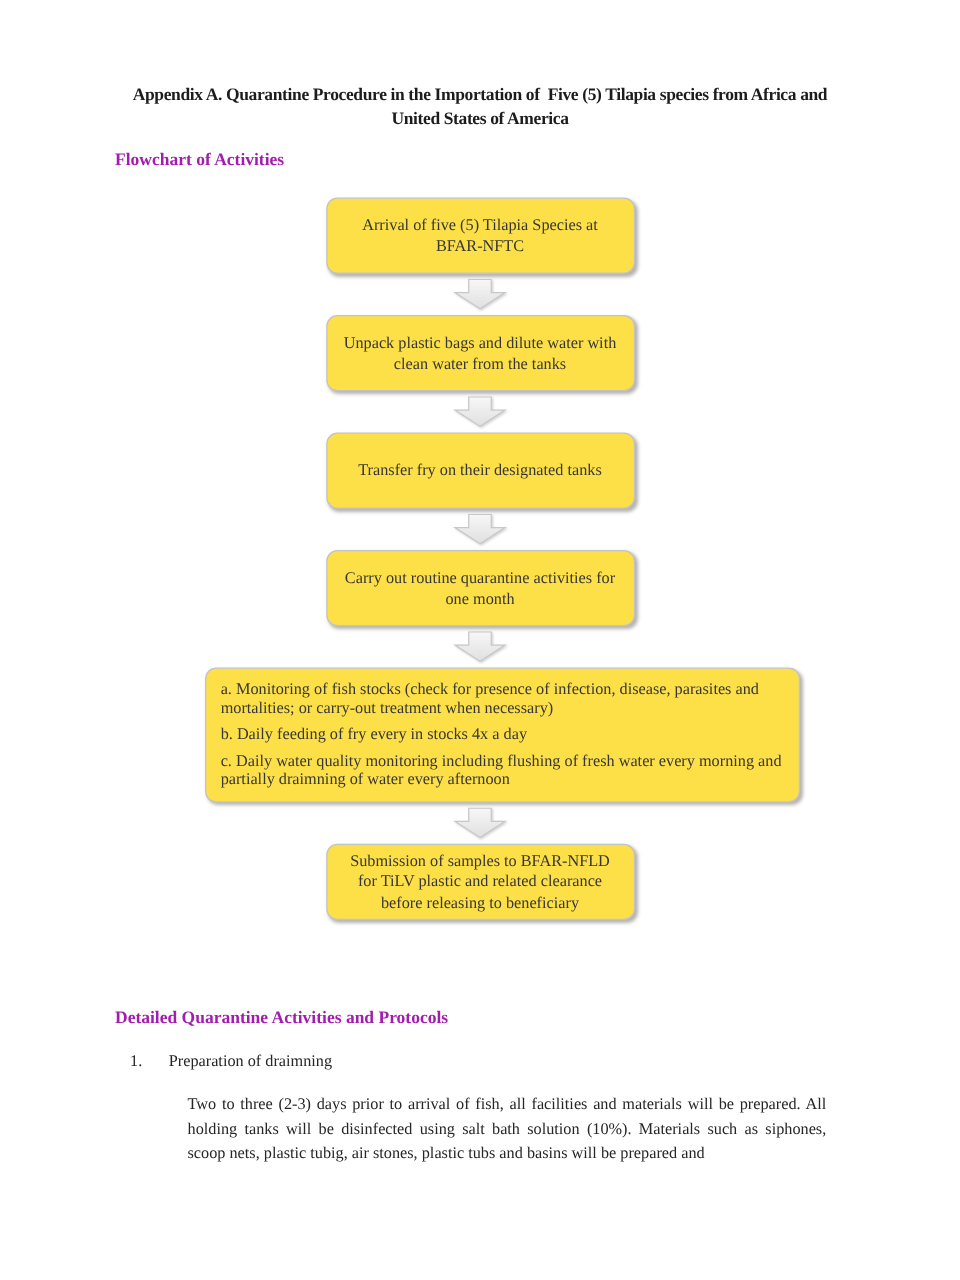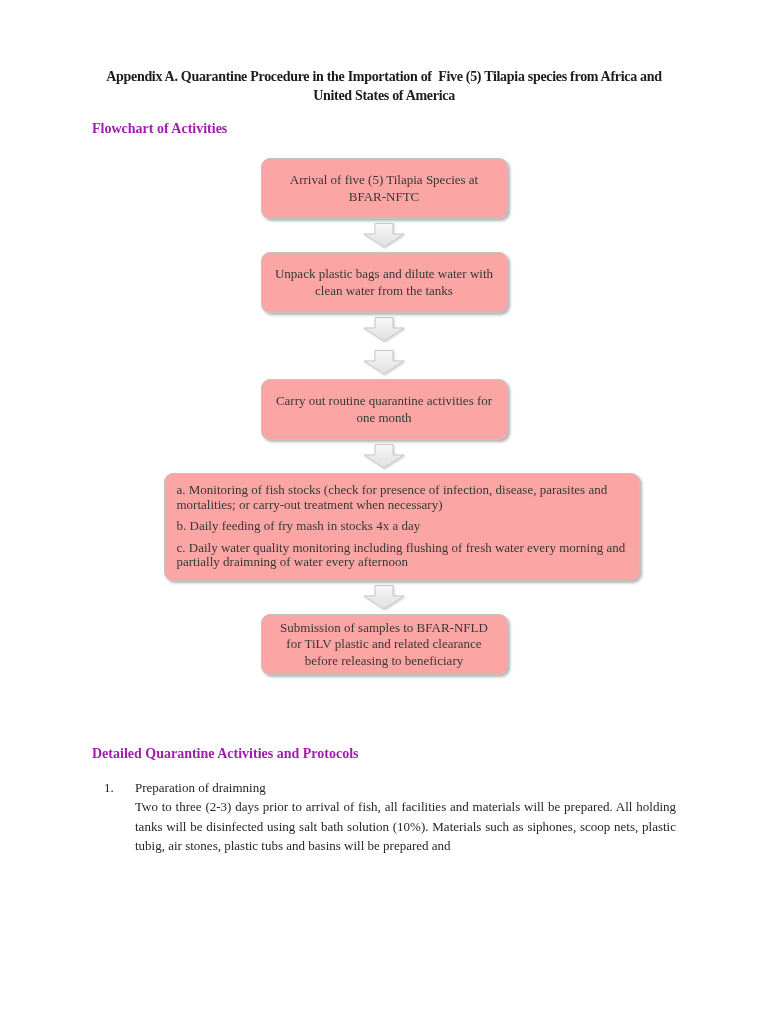--- a/index.html
+++ b/index.html
@@ -33,21 +33,21 @@
   .h-detail { margin-top: 70px; }
 
   .flowchart {
     margin-top: 21px;
     display: flex;
     flex-direction: column;
     align-items: center;
   }
   .fc-box {
     box-sizing: border-box;
-    background: #fca5a5;
+    background: #fde047;
     border: 1px solid #c3c3c3;
     border-radius: 9px;
     box-shadow: 2px 2px 3px rgba(0,0,0,0.30);
     font-size: 13px;
     color: #373737;
   }
   .fc-narrow {
     width: 247px;
     min-height: 61px;
     display: flex;
@@ -81,21 +81,21 @@
     font-size: 13px;
   }
   .list-num {
     width: 31px;
     flex: 0 0 31px;
     line-height: 19px;
   }
   .list-content { flex: 1; }
   .item-title { line-height: 19px; }
   .item-body {
-    margin: 0;
+    margin: 15px;
     text-align: justify;
     line-height: 19.5px;
   }
 </style>
 </head>
 <body>
 
 <div class="page">
 
   <div class="doc-title">Appendix A. Quarantine Procedure in the Importation of  Five (5) Tilapia species from Africa and United States of America</div>
@@ -123,40 +123,43 @@
     <div class="fc-box fc-narrow">
       <span>Unpack plastic bags and dilute water with clean water from the tanks</span>
     </div>
 
     <div class="fc-arrow">
       <svg width="44" height="25" viewBox="0 0 44 25">
         <polygon points="13,0.5 31,0.5 31,11 42,11 22,24 2,11 13,11" fill="url(#ag1)" stroke="#c8c8c8" stroke-width="1"></polygon>
       </svg>
     </div>
 
+    <div class="fc-box fc-narrow">
+      <span>Transfer fry on their designated tanks</span>
+    </div>
 
     <div class="fc-arrow">
       <svg width="44" height="25" viewBox="0 0 44 25">
         <polygon points="13,0.5 31,0.5 31,11 42,11 22,24 2,11 13,11" fill="url(#ag1)" stroke="#c8c8c8" stroke-width="1"></polygon>
       </svg>
     </div>
 
     <div class="fc-box fc-narrow">
       <span>Carry out routine quarantine activities for one month</span>
     </div>
 
     <div class="fc-arrow">
       <svg width="44" height="25" viewBox="0 0 44 25">
         <polygon points="13,0.5 31,0.5 31,11 42,11 22,24 2,11 13,11" fill="url(#ag1)" stroke="#c8c8c8" stroke-width="1"></polygon>
       </svg>
     </div>
 
     <div class="fc-box fc-wide">
       <p>a. Monitoring of fish stocks (check for presence of infection, disease, parasites and mortalities; or carry-out treatment when necessary)</p>
-      <p>b. Daily feeding of fry mash in stocks 4x a day</p>
+      <p>b. Daily feeding of fry every in stocks 4x a day</p>
       <p>c. Daily water quality monitoring including flushing of fresh water every morning and partially draimning of water every afternoon</p>
     </div>
 
     <div class="fc-arrow">
       <svg width="44" height="25" viewBox="0 0 44 25">
         <polygon points="13,0.5 31,0.5 31,11 42,11 22,24 2,11 13,11" fill="url(#ag1)" stroke="#c8c8c8" stroke-width="1"></polygon>
       </svg>
     </div>
 
     <div class="fc-box fc-narrow">

